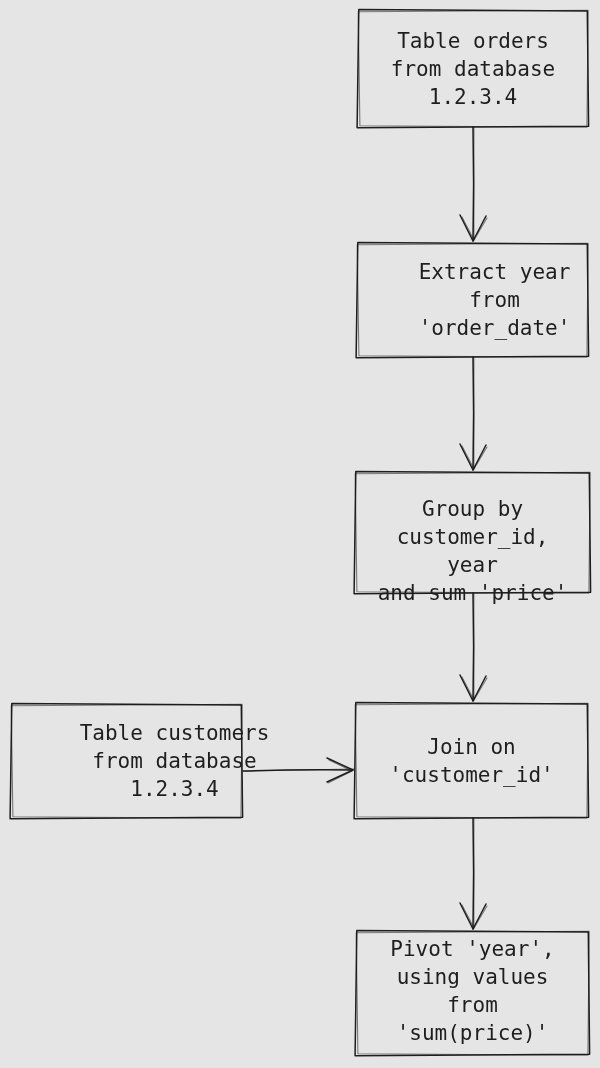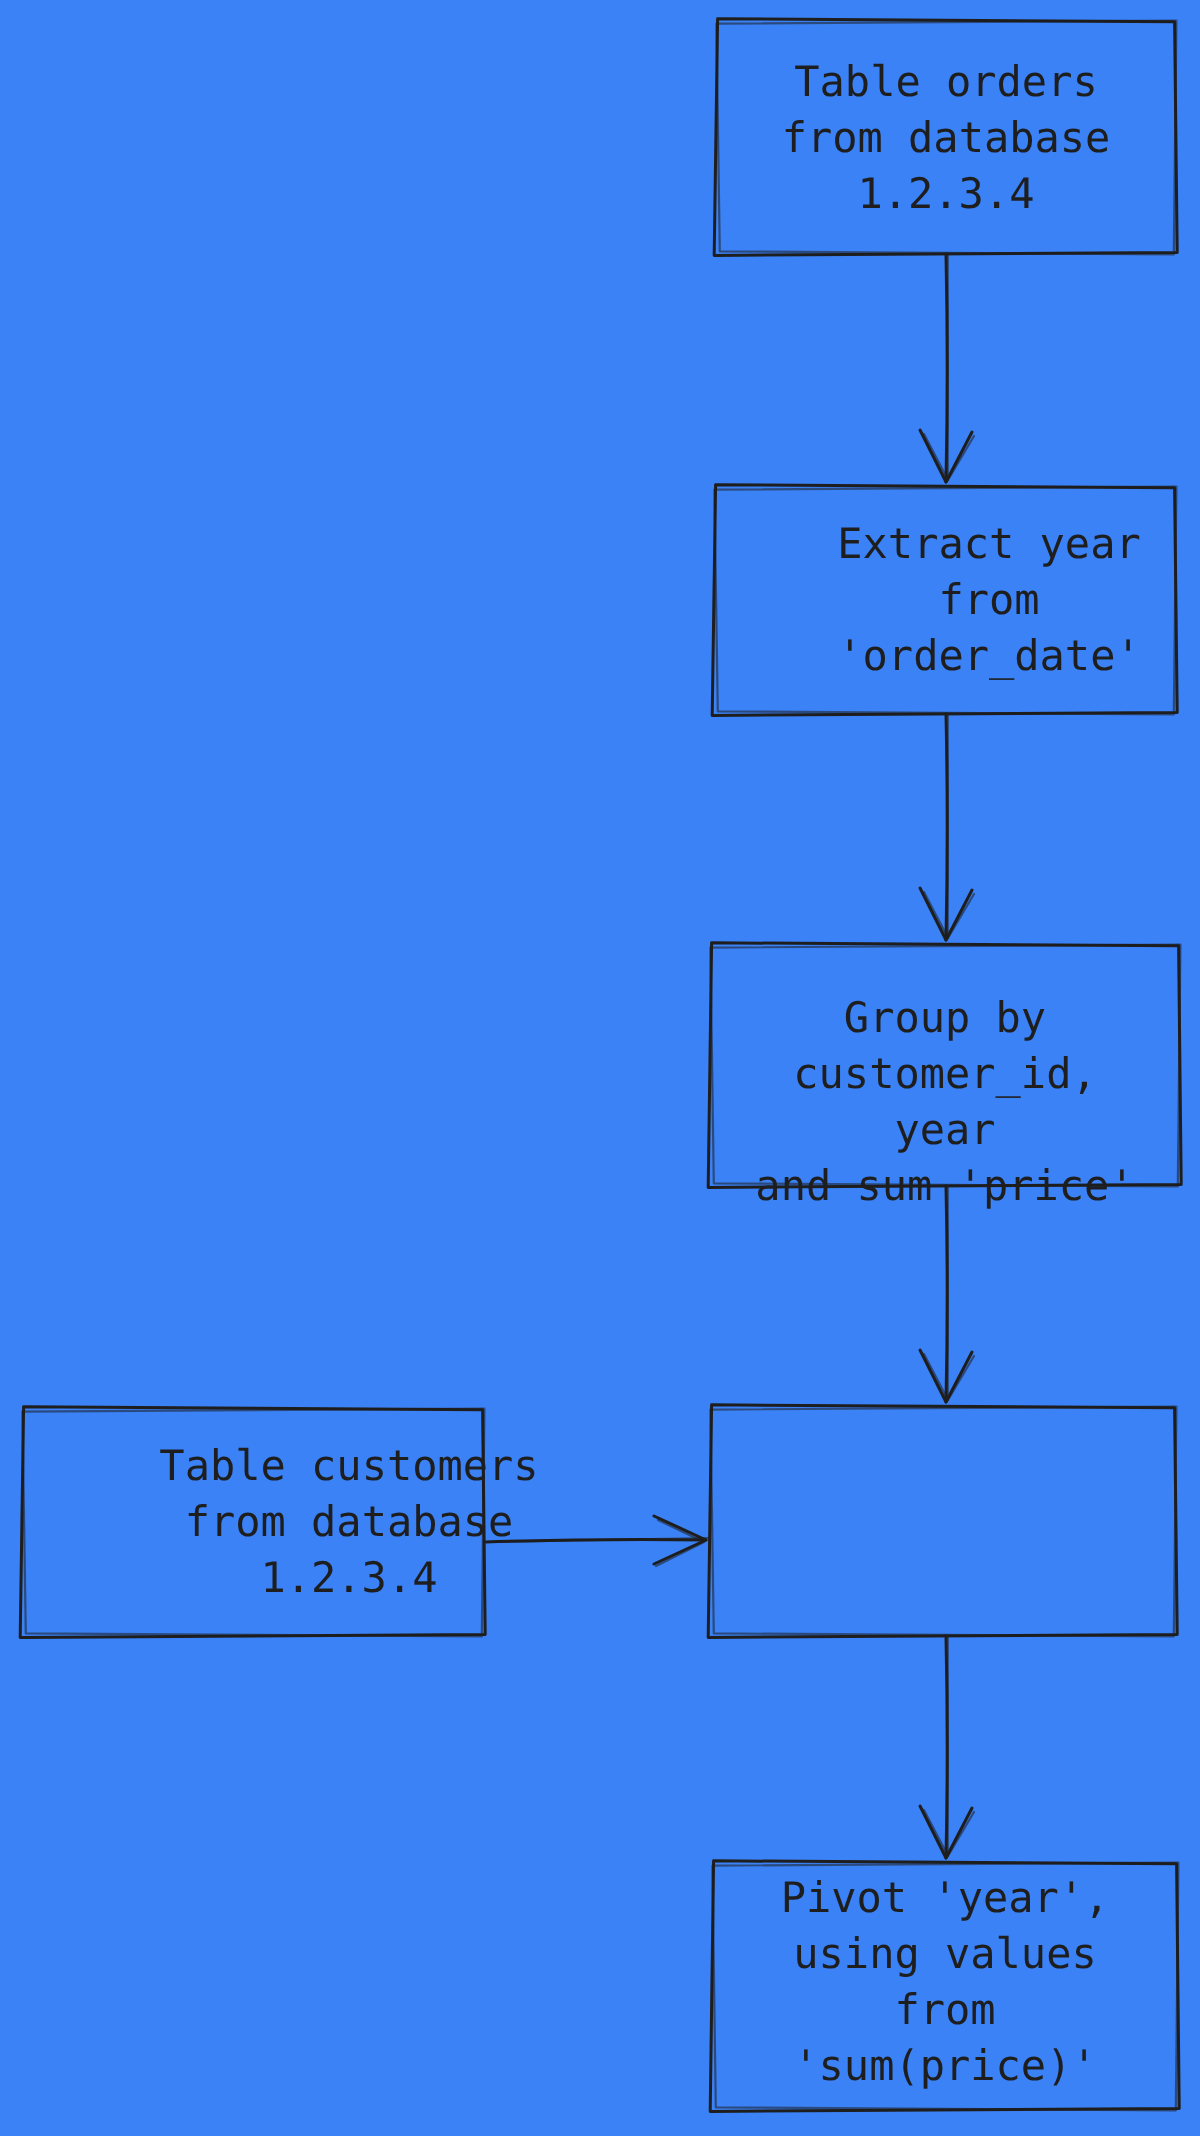--- a/index.html
+++ b/index.html
@@ -1,20 +1,20 @@
 <!DOCTYPE html>
 <html><head>
 <meta charset="utf-8">
 <style>
   html, body { margin: 0; padding: 0; background: #ffffff; }
   .canvas {
     position: relative;
     width: 600px;
     height: 1068px;
-    background: #3b82f6;
+    background: #e5e5e5;
     overflow: hidden;
   }
   .edges-layer {
     position: absolute;
     left: 0; top: 0;
     width: 600px; height: 1068px;
   }
   .node {
     position: absolute;
     display: flex;
@@ -76,17 +76,19 @@
   <div class="node" style="left: 357px; top: 243px; width: 231px; height: 114px; margin-left: 22px;">Extract year
 from
 'order_date'</div>
   <div class="node" style="left: 355px; top: 472px; width: 235px; height: 157px;">Group by
 customer_id,
 year
 and sum 'price'</div>
   <div class="node" style="left: 11px; top: 704px; width: 231px; height: 114px; margin-left: 48px;">Table customers
 from database
 1.2.3.4</div>
+  <div class="node" style="left: 355px; top: 703px; width: 233px; height: 115px;">Join on
+'customer_id'</div>
   <div class="node" style="left: 356px; top: 931px; width: 233px; height: 120px;">Pivot 'year',
 using values
 from
 'sum(price)'</div>
 </div>
 
 </body></html>

